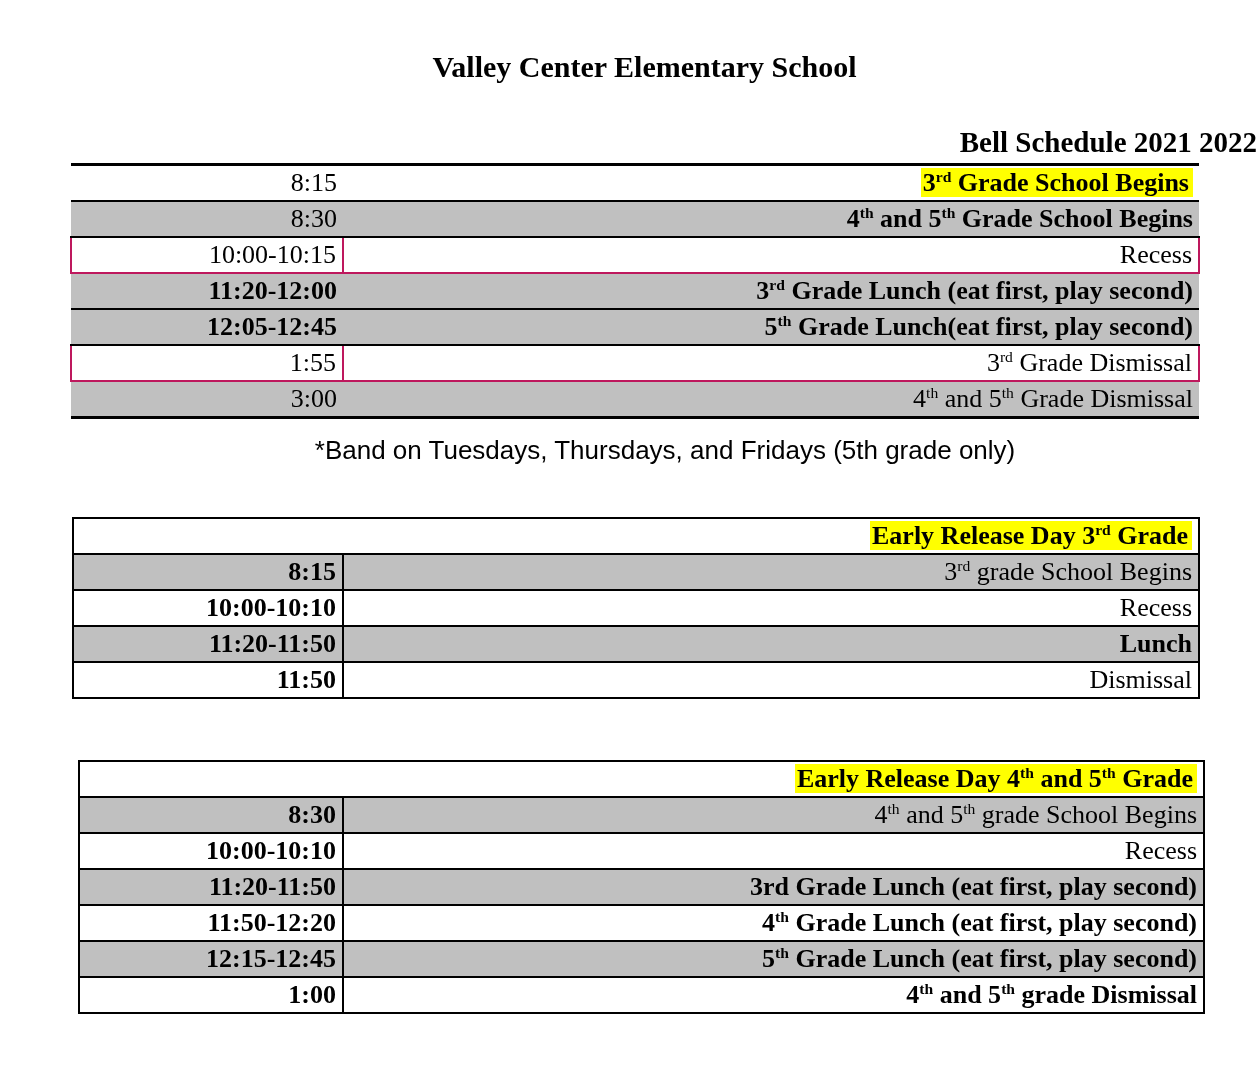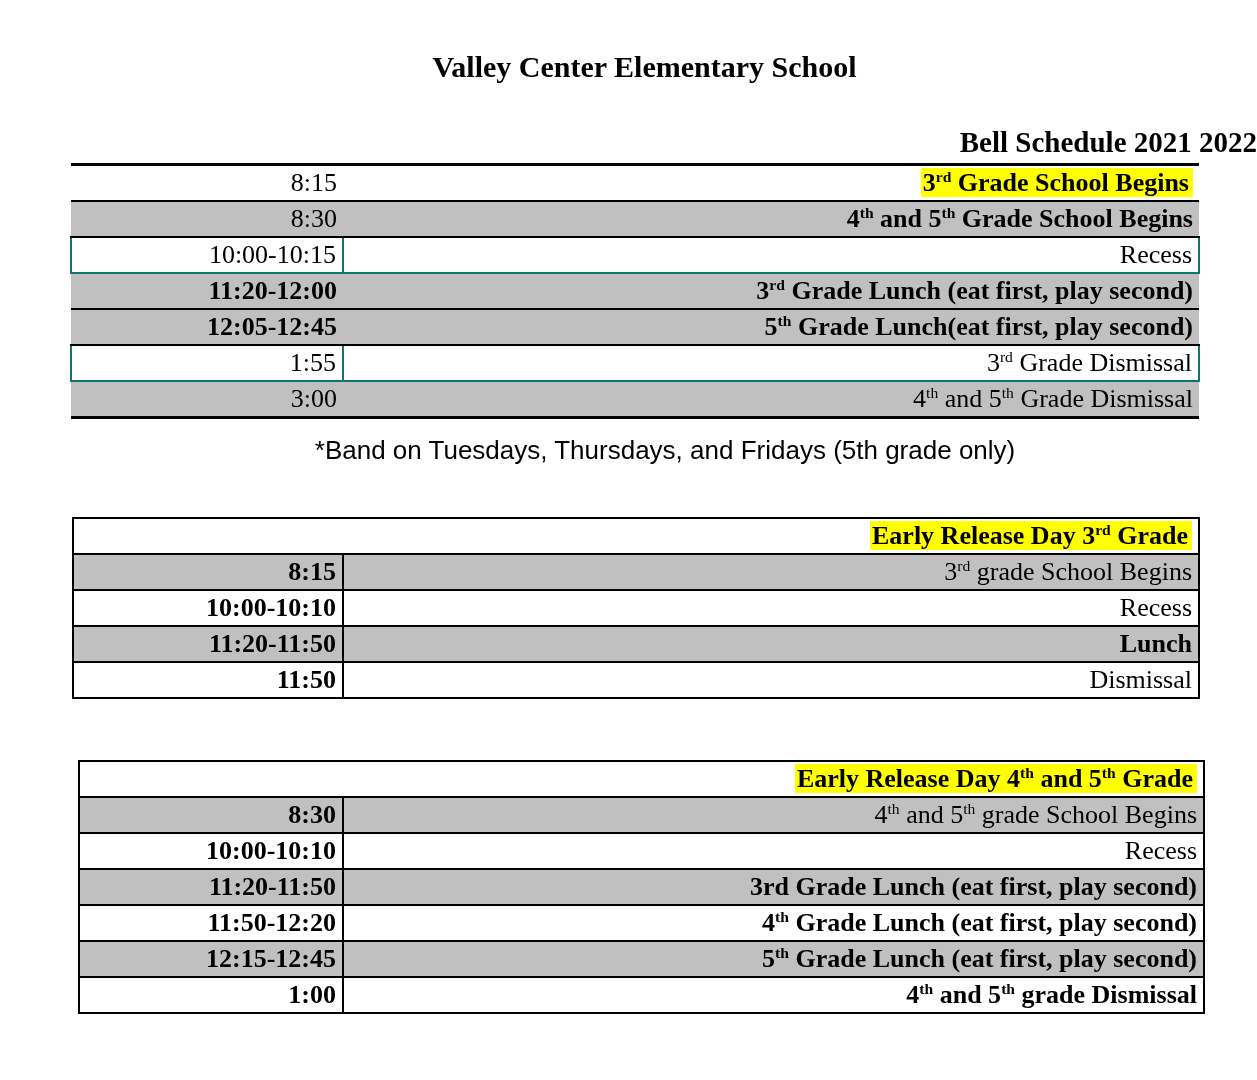--- a/index.html
+++ b/index.html
@@ -28,21 +28,21 @@
   td.time { padding-left:13px; }
   .b { font-weight:bold; }
   tr.shade { background:var(--shade); }
   .hl { background:var(--highlight); padding:0 4px 0 2px; }
   sup { font-size:60%; vertical-align:baseline; position:relative; top:-0.55em; }
 
   
   .t1 { top:163px; left:70px; width:1130px;
         border-top:3px solid #000; border-bottom:3px solid #000; }
   .t1 td { border-top:2px solid #000; border-bottom:2px solid #000; }
-  .t1 tr.boxed td { border:2px solid #0f766e; }
+  .t1 tr.boxed td { border:2px solid #be185d; }
 
   
   .t2, .t3 { border:2px solid #000; }
   .t2 td, .t3 td { border:2px solid #000; }
   .t2 { top:517px; left:72px; width:1128px; }
   .t3 { top:760px; left:78px; width:1127px; }
   tr.hdr td:first-child { border-right:none; }
   tr.hdr td:last-child  { border-left:none; }
 
   .footnote {

